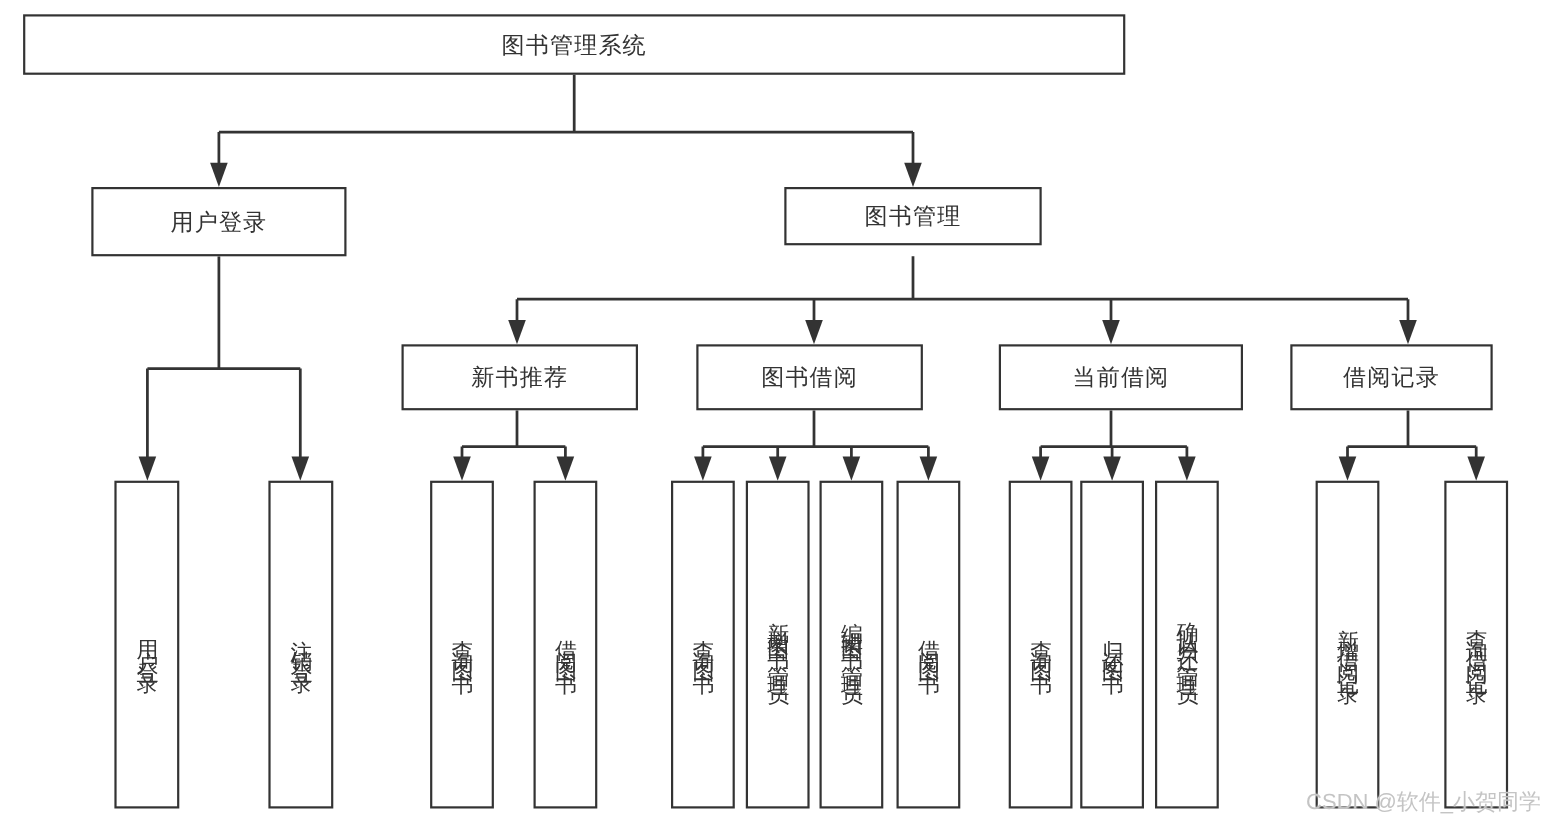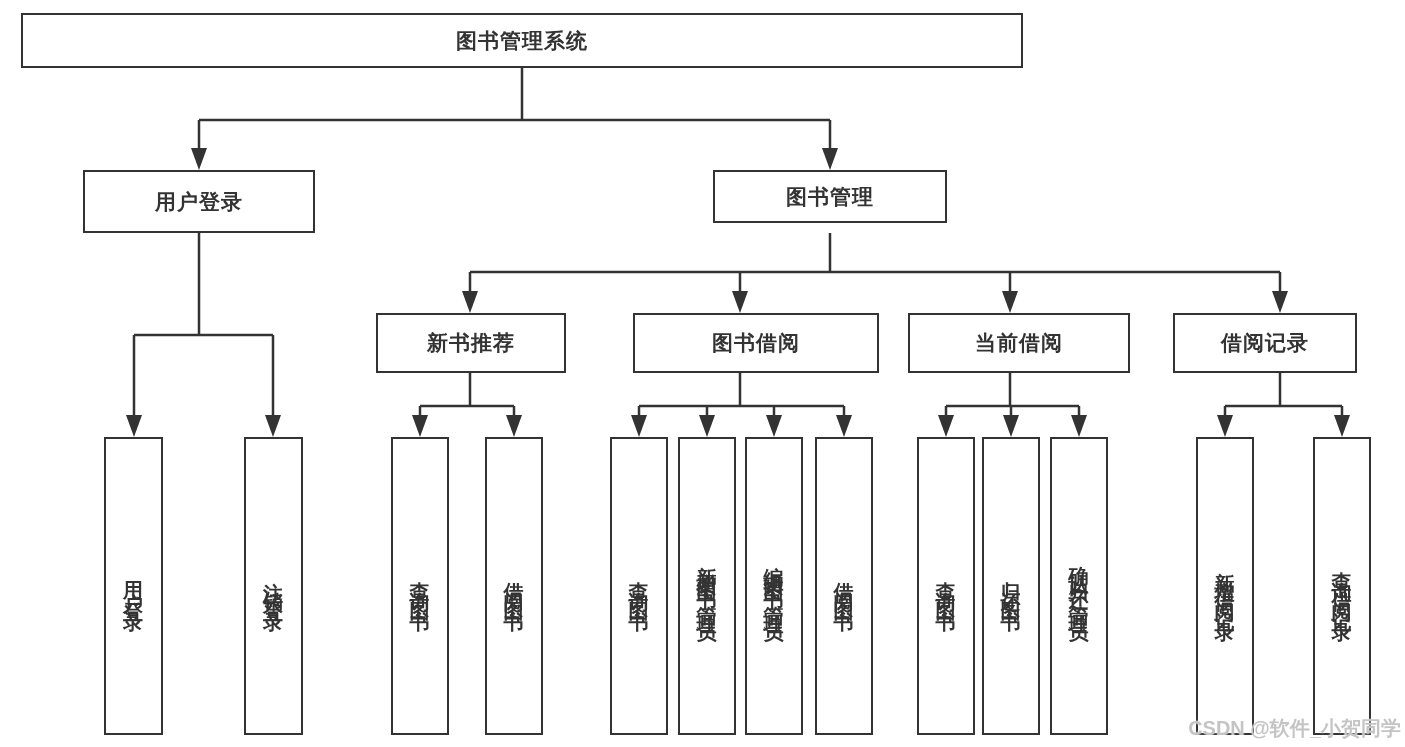--- a/index.html
+++ b/index.html
@@ -8,21 +8,20 @@
     --watermark:#c4c4c4;
     --bg:#ffffff;
   }
   html,body{margin:0;padding:0;background:var(--bg);}
   body{font-family:"Liberation Sans", sans-serif;}
   .canvas{
     position:relative;
     width:1405px;height:747px;
     background:var(--bg);
     overflow:hidden;
-    font-weight:bold;
   }
   .connectors{position:absolute;left:0;top:0;z-index:1;}
   .connectors path.l{fill:none;stroke:var(--line);stroke-width:2.5;}
   .connectors path.a{fill:var(--line);stroke:none;}
   .node{
     position:absolute;
     box-sizing:border-box;
     border:2.5px solid var(--line);
     background:var(--bg);
     color:var(--text);
@@ -99,24 +98,24 @@
     <span>图书管理系统</span>
   </div>
 
   <div class="node h" style="left:83px;top:170px;width:232px;height:63px">
     <span>用户登录</span>
   </div>
   <div class="node h" style="left:713px;top:170px;width:234px;height:53px">
     <span>图书管理</span>
   </div>
 
-  <div class="node h" style="left:376px;top:313px;width:190px;height:60px">
+  <div class="node h" style="left:365px;top:313px;width:215px;height:60px">
     <span>新书推荐</span>
   </div>
-  <div class="node h" style="left:633px;top:313px;width:246px;height:60px">
+  <div class="node h" style="left:633px;top:313px;width:206px;height:60px">
     <span>图书借阅</span>
   </div>
   <div class="node h" style="left:908px;top:313px;width:222px;height:60px">
     <span>当前借阅</span>
   </div>
   <div class="node h" style="left:1173px;top:313px;width:184px;height:60px">
     <span>借阅记录</span>
   </div>
 
   <div class="node v" style="left:104px;top:437px;width:59px;height:298px">

